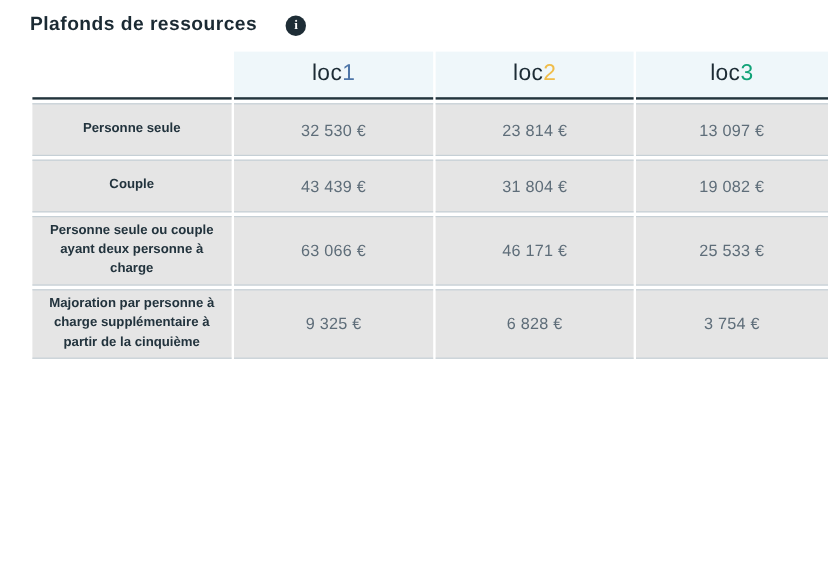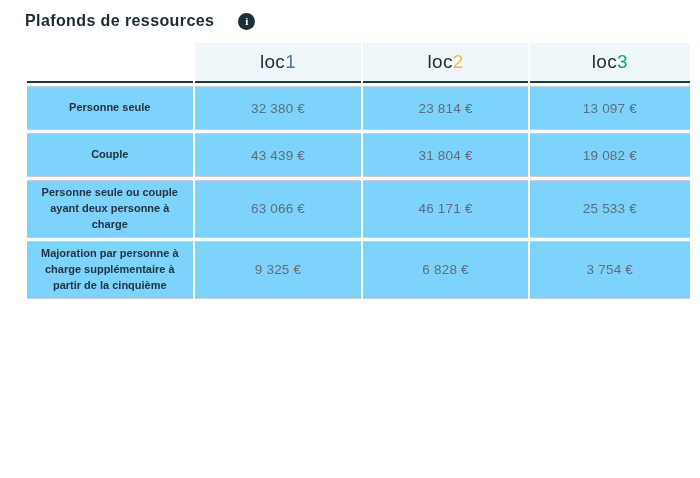--- a/index.html
+++ b/index.html
@@ -37,21 +37,21 @@
     height: 40px;
     font-size: 19px; font-weight: 400; letter-spacing: .3px;
     color: #1d2c35;
     border-bottom: 2px solid #22343c;
   }
   th.corner {
     background: transparent;
     border-bottom: 2px solid #22343c;
   }
   td {
-    background: #7dd3fc;
+    background: #e5e5e5;
     border-top: 1px solid #c6d0d6;
     border-bottom: 1px solid #c6d0d6;
     height: 44px;
     padding: 4px 14px;
   }
   td.row-label {
     font-size: 11px; font-weight: 700; line-height: 1.45;
     color: #22333d;
   }
   td.cell-value {
@@ -84,21 +84,21 @@
       <tr>
         <th class="corner"></th>
         <th class="col-header"><span>loc</span><span style="color: rgb(78, 118, 168);">1</span></th>
         <th class="col-header"><span>loc</span><span style="color: rgb(240, 189, 74);">2</span></th>
         <th class="col-header"><span>loc</span><span style="color: rgb(18, 163, 120);">3</span></th>
       </tr>
     </thead>
     <tbody>
       <tr>
         <td class="row-label">Personne seule</td>
-        <td class="cell-value">32 380 €</td>
+        <td class="cell-value">32 530 €</td>
         <td class="cell-value">23 814 €</td>
         <td class="cell-value">13 097 €</td>
       </tr>
       <tr>
         <td class="row-label">Couple</td>
         <td class="cell-value">43 439 €</td>
         <td class="cell-value">31 804 €</td>
         <td class="cell-value">19 082 €</td>
       </tr>
       <tr>

